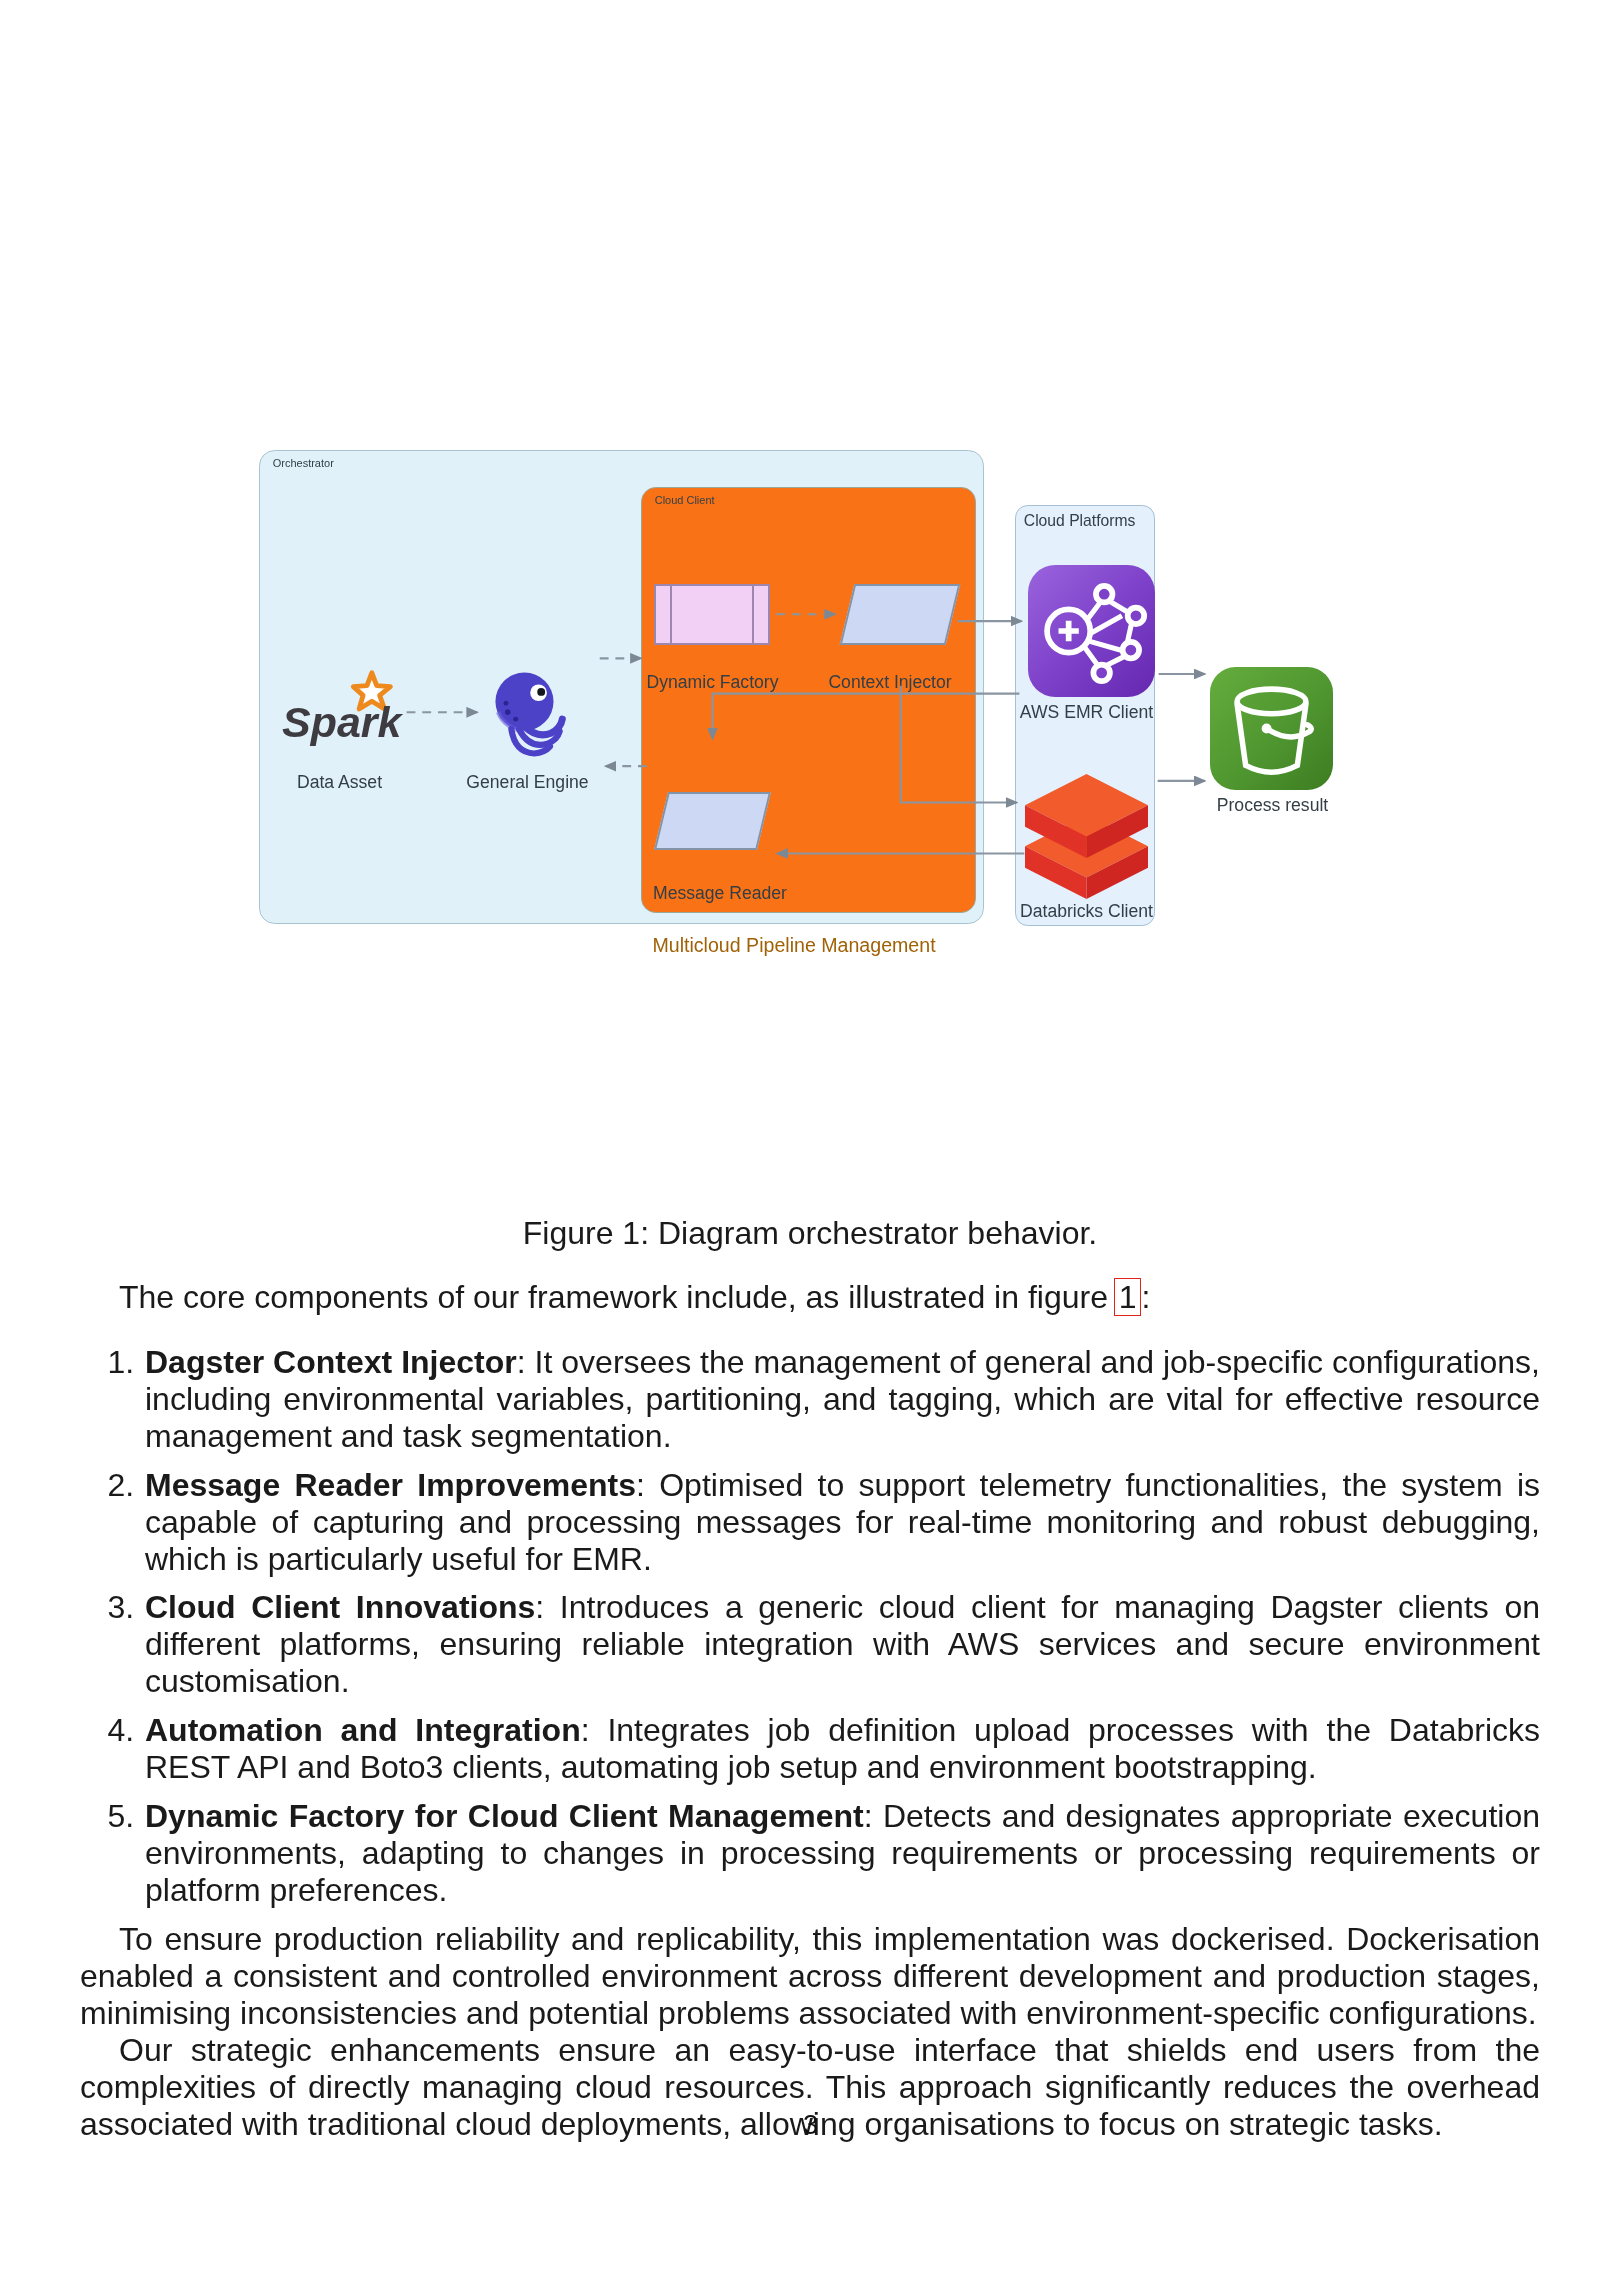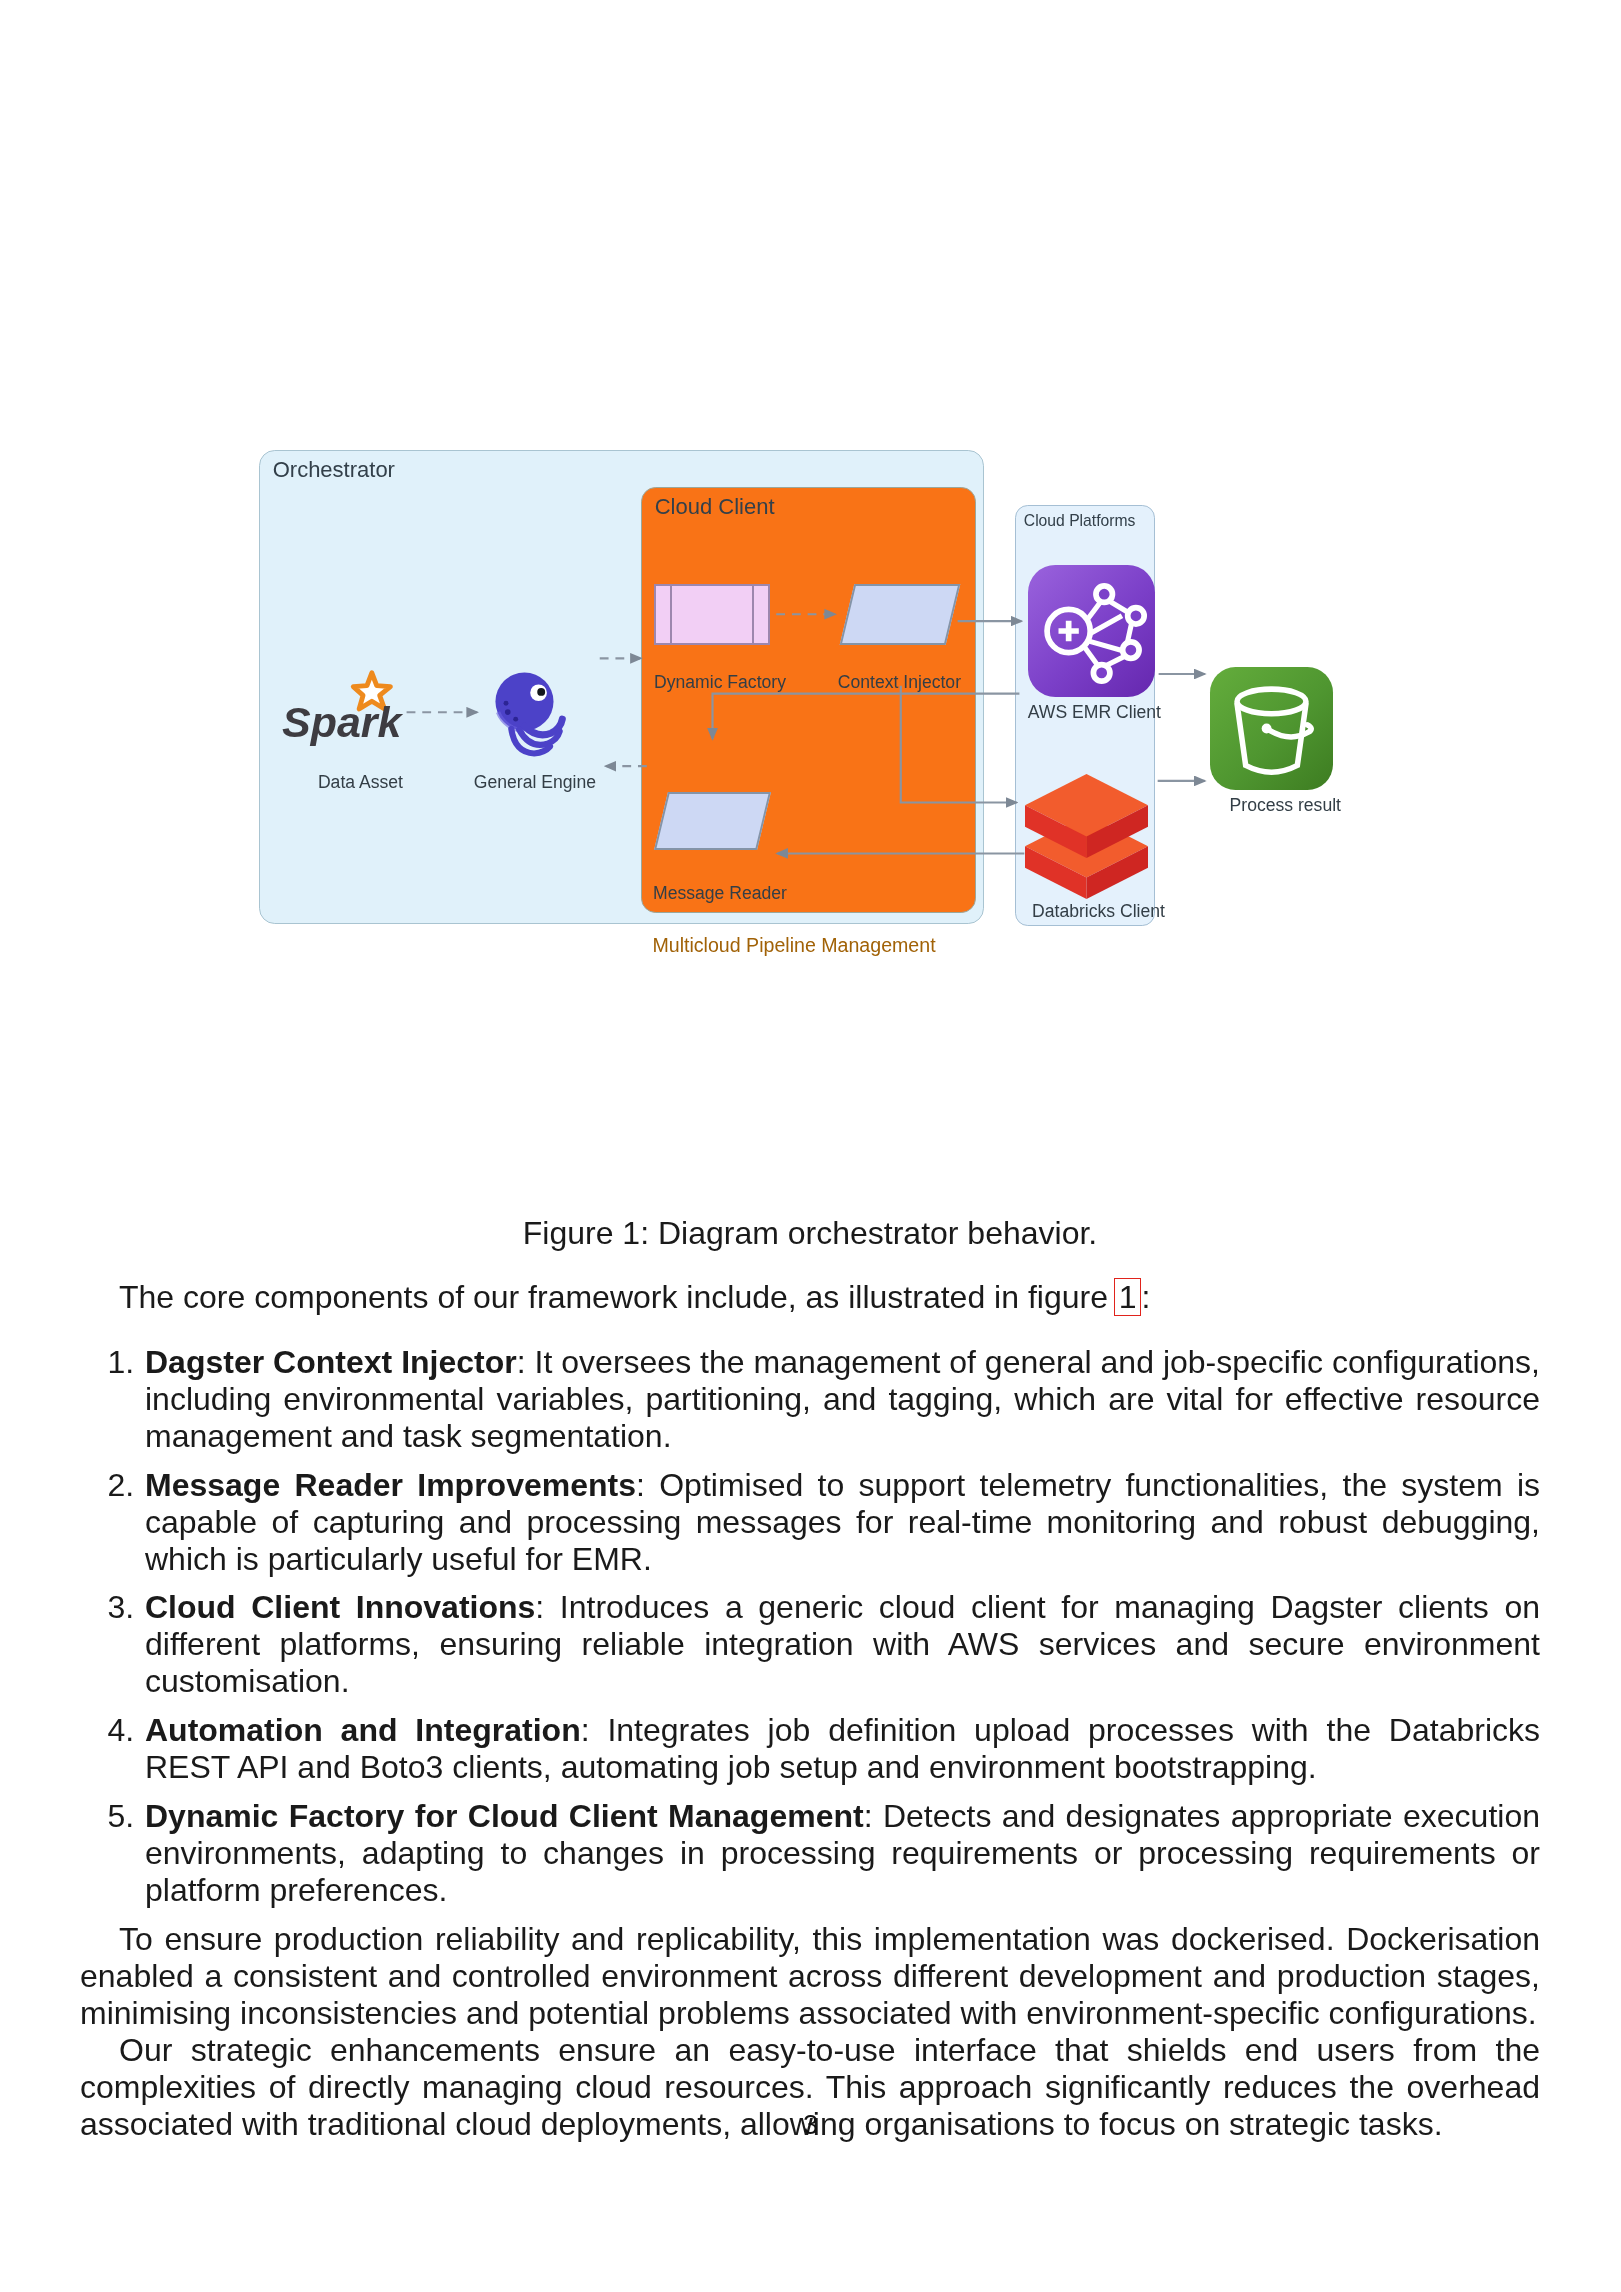--- a/index.html
+++ b/index.html
@@ -1,30 +1,30 @@
 <!DOCTYPE html>
 <html><head>
 <meta charset="utf-8">
 <style>
   html,body{margin:0;padding:0;background:#ffffff;}
   .page{position:relative;width:1621px;height:2293px;background:#fff;
         font-family:"Liberation Sans",sans-serif;color:#1a1a1a;overflow:hidden;}
 
   
   .dia{position:absolute;box-sizing:border-box;}
-  .grp-label{position:absolute;left:12.7px;top:5.9px;font-size:22px;color:#33404a;white-space:nowrap;}
+  .grp-label{position:absolute;left:12.7px;top:5.9px;font-size:11px;color:#33404a;white-space:nowrap;}
   .orchestrator{left:259px;top:450px;width:725px;height:474px;background:#e0f1fa;
                 border:1.5px solid #a9c4d1;border-radius:15.7px;}
   .dagster-box{left:271px;top:595px;width:329px;height:208px;background:#edf2e0;
                border:1.5px solid #9aa79b;border-radius:14.7px;}
   .cloud-client-box{left:641px;top:487px;width:335px;height:426px;background:#f97316;
                     border:1.5px solid #9aa79b;border-radius:14.7px;}
   .cloud-platforms-box{left:1015px;top:505px;width:140px;height:421px;background:#e4f1fc;
                        border:1.5px solid #a5bfd4;border-radius:12.7px;}
-  .node-label{position:absolute;font-size:17.6px;color:#333e46;text-align:right;white-space:nowrap;}
+  .node-label{position:absolute;font-size:17.6px;color:#333e46;text-align:center;white-space:nowrap;}
   .factory{left:654px;top:584px;width:116px;height:61px;background:#f2cff5;border:2px solid #9d87ae;}
   .factory .bar{position:absolute;top:0;bottom:0;width:2px;background:#9d87ae;}
   .para-shape{position:absolute;background:#cdd8f4;border:2px solid #8494a8;transform:skewX(-13.5deg);}
   .ctx-inj{left:847px;top:584px;width:106px;height:61px;}
   .msg-rdr{left:661px;top:792px;width:103px;height:58px;}
   .icon-tile{position:absolute;}
   .emr-tile{left:1028px;top:565px;width:127px;height:132px;border-radius:27.4px;
             background:linear-gradient(135deg,#9a63dd 0%,#7b3fc8 55%,#6527ae 100%);}
   .bucket-tile{left:1210px;top:667px;width:123px;height:123px;border-radius:25.5px;
                background:linear-gradient(135deg,#64ad3c 0%,#4f9630 55%,#3d7c21 100%);}

